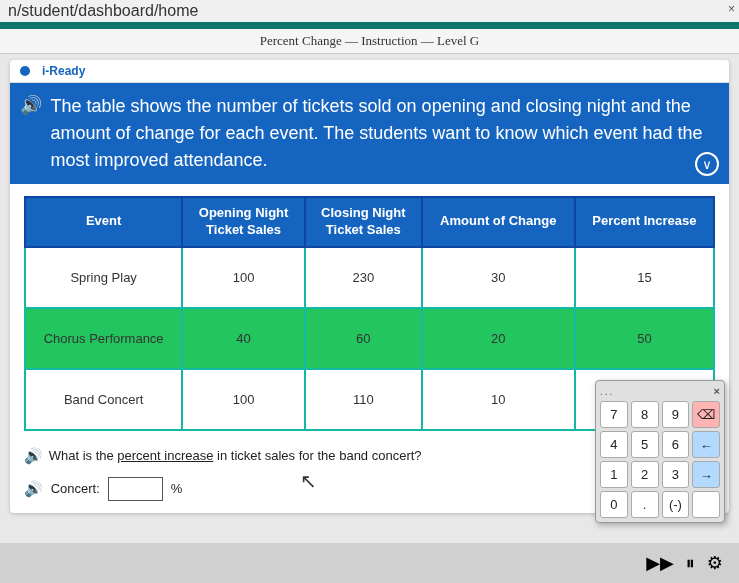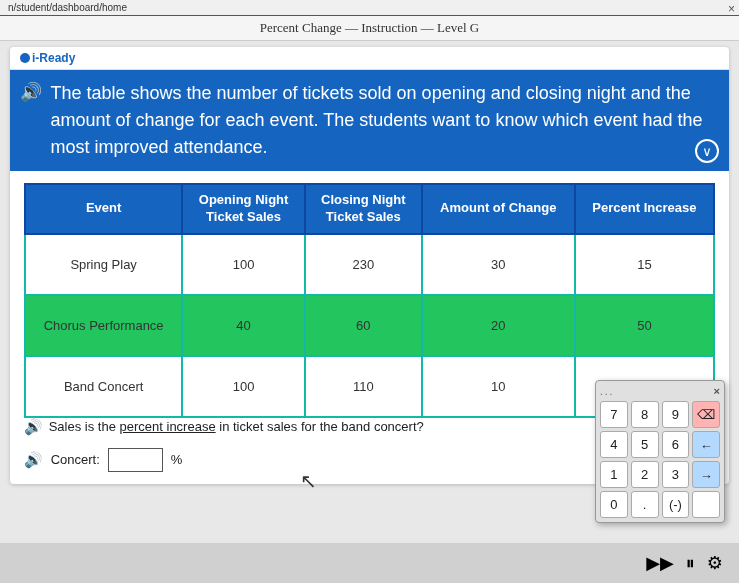--- a/index.html
+++ b/index.html
@@ -7,24 +7,24 @@
       font-family: Arial, sans-serif;
       background: #e8e8e8;
       width: 739px;
       height: 583px;
       overflow: hidden;
       position: relative;
     }
 
     .url-bar {
       background: #f0f0f0;
-      font-size: 10px;
+      font-size: 16px;
       color: #333;
       padding: 2px 8px;
-      border-bottom: 1px solid #0f766e;
+      border-bottom: 7px solid #0f766e;
     }
 
     .close-x {
       position: absolute;
       top: 2px;
       right: 4px;
       font-size: 12px;
       color: #555;
       cursor: pointer;
     }
@@ -82,21 +82,21 @@
       align-items: center;
       justify-content: center;
       color: #fff;
       cursor: pointer;
       font-size: 13px;
     }
 
     .i-ready-badge {
       display: flex;
       align-items: center;
-      gap: 2px;
+      gap: 12px;
       font-size: 12px;
       color: #1565c0;
       font-weight: bold;
       padding: 4px 10px;
       border-bottom: 1px solid #ddd;
     }
 
     .i-ready-badge .dot {
       width: 10px;
       height: 10px;
@@ -106,20 +106,21 @@
 
     .content-area {
       padding: 12px 14px;
     }
 
     
     .data-table {
       width: 100%;
       border-collapse: collapse;
       font-size: 13px;
+      margin-bottom: 16px;
     }
 
     .data-table th {
       background: #1565c0;
       color: #fff;
       border: 2px solid #0d47a1;
       padding: 7px 8px;
       text-align: center;
       font-weight: bold;
       line-height: 1.3;
@@ -334,21 +335,21 @@
       <td>110</td>
       <td>10</td>
       <td></td>
     </tr>
         </tbody>
     </table>
 
     <div class="question-row">
       <span class="speaker-sm">🔊</span>
       <span>
-        <span>Sales is the </span><span class="underlined">percent increase</span><span> in ticket sales for the band concert?</span>
+        <span>What is the </span><span class="underlined">percent increase</span><span> in ticket sales for the band concert?</span>
       </span>
     </div>
 
     <div class="answer-row">
       <span class="speaker-sm">🔊</span>
       <span>Concert:</span>
       <input type="text" class="input-box" value="" style="">
       <span class="percent-sign">%</span>
     </div>
 

